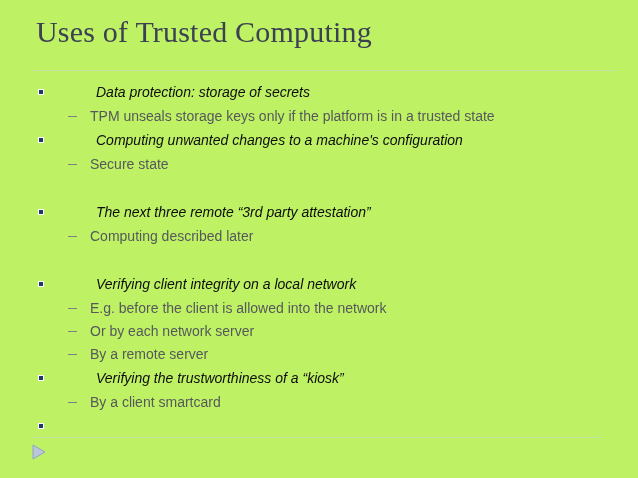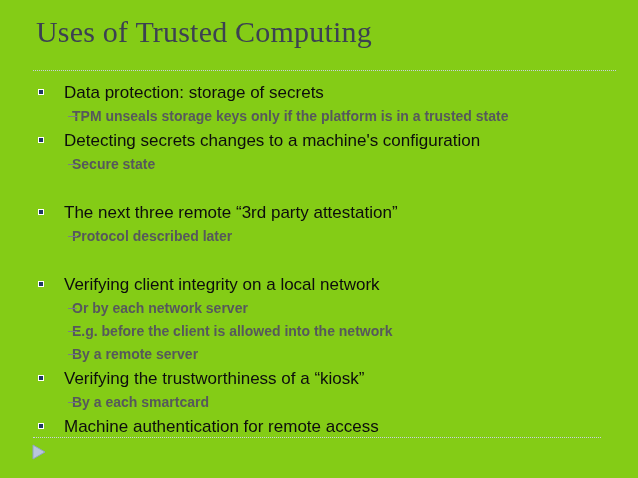--- a/index.html
+++ b/index.html
@@ -4,21 +4,21 @@
 <style>
   html, body {
     margin: 0;
     padding: 0;
     background: #ffffff;
   }
   .slide {
     position: relative;
     width: 638px;
     height: 478px;
-    background: #84cc16;
+    background: #bef264;
     overflow: hidden;
     font-family: "Liberation Sans", sans-serif;
   }
 
   
   .slide-title {
     position: absolute;
     left: 36px;
     top: 13px;
     font-family: "Liberation Serif", serif;
@@ -63,46 +63,46 @@
     top: 80px;
     width: 638px;
   }
   .line {
     position: relative;
     display: block;
   }
 
   
   .lvl1 {
-    padding-left: 64px;
+    padding-left: 96px;
     height: 25px;
     line-height: 25px;
-    font-size: 17px;
+    font-size: 14px;
     color: #0d0d0d;
     white-space: nowrap;
+    font-style: italic;
   }
   .lvl1 .marker {
     position: absolute;
     left: 38px;
     top: 9px;
     width: 6px;
     height: 6px;
     background: #1f3864;
     box-shadow: 0 0 0 1px #ffffff inset;
   }
 
   
   .lvl2 {
-    padding-left: 72px;
+    padding-left: 90px;
     height: 23px;
     line-height: 23px;
     font-size: 14px;
     color: #56585c;
     white-space: nowrap;
-    font-weight: bold;
   }
   .lvl2 .marker {
     position: absolute;
     left: 68px;
     top: 11px;
     width: 9px;
     height: 0;
     border-top: 1.5px solid #7b7f86;
   }
 
@@ -114,33 +114,33 @@
 
 <div class="slide">
 
   <div class="slide-title">Uses of Trusted Computing</div>
 
   <div class="rule rule-top"></div>
 
   <div class="body">
       <div class="line lvl1"><span class="marker"></span><span>Data protection: storage of secrets</span></div>
       <div class="line lvl2"><span class="marker"></span><span>TPM unseals storage keys only if the platform is in a trusted state</span></div>
-      <div class="line lvl1"><span class="marker"></span><span>Detecting secrets changes to a machine's configuration</span></div>
+      <div class="line lvl1"><span class="marker"></span><span>Computing unwanted changes to a machine's configuration</span></div>
       <div class="line lvl2"><span class="marker"></span><span>Secure state</span></div>
       <div class="line spacer-lg"></div>
       <div class="line lvl1"><span class="marker"></span><span>The next three remote “3rd party attestation”</span></div>
-      <div class="line lvl2"><span class="marker"></span><span>Protocol described later</span></div>
+      <div class="line lvl2"><span class="marker"></span><span>Computing described later</span></div>
       <div class="line spacer-lg"></div>
       <div class="line lvl1"><span class="marker"></span><span>Verifying client integrity on a local network</span></div>
+      <div class="line lvl2"><span class="marker"></span><span>E.g. before the client is allowed into the network</span></div>
       <div class="line lvl2"><span class="marker"></span><span>Or by each network server</span></div>
-      <div class="line lvl2"><span class="marker"></span><span>E.g. before the client is allowed into the network</span></div>
       <div class="line lvl2"><span class="marker"></span><span>By a remote server</span></div>
       <div class="line lvl1"><span class="marker"></span><span>Verifying the trustworthiness of a “kiosk”</span></div>
-      <div class="line lvl2"><span class="marker"></span><span>By a each smartcard</span></div>
-      <div class="line lvl1"><span class="marker"></span><span>Machine authentication for remote access</span></div>
+      <div class="line lvl2"><span class="marker"></span><span>By a client smartcard</span></div>
+      <div class="line lvl1"><span class="marker"></span></div>
     </div>
 
   <div class="rule rule-bottom"></div>
 
   <div class="tri-ornament">
     <svg width="14" height="16" viewBox="0 0 14 16" xmlns="http://www.w3.org/2000/svg">
       <polygon points="1,1 13,8 1,15" fill="#b9c6dc" stroke="#8fa4c4" stroke-width="1"></polygon>
     </svg>
   </div>
 

